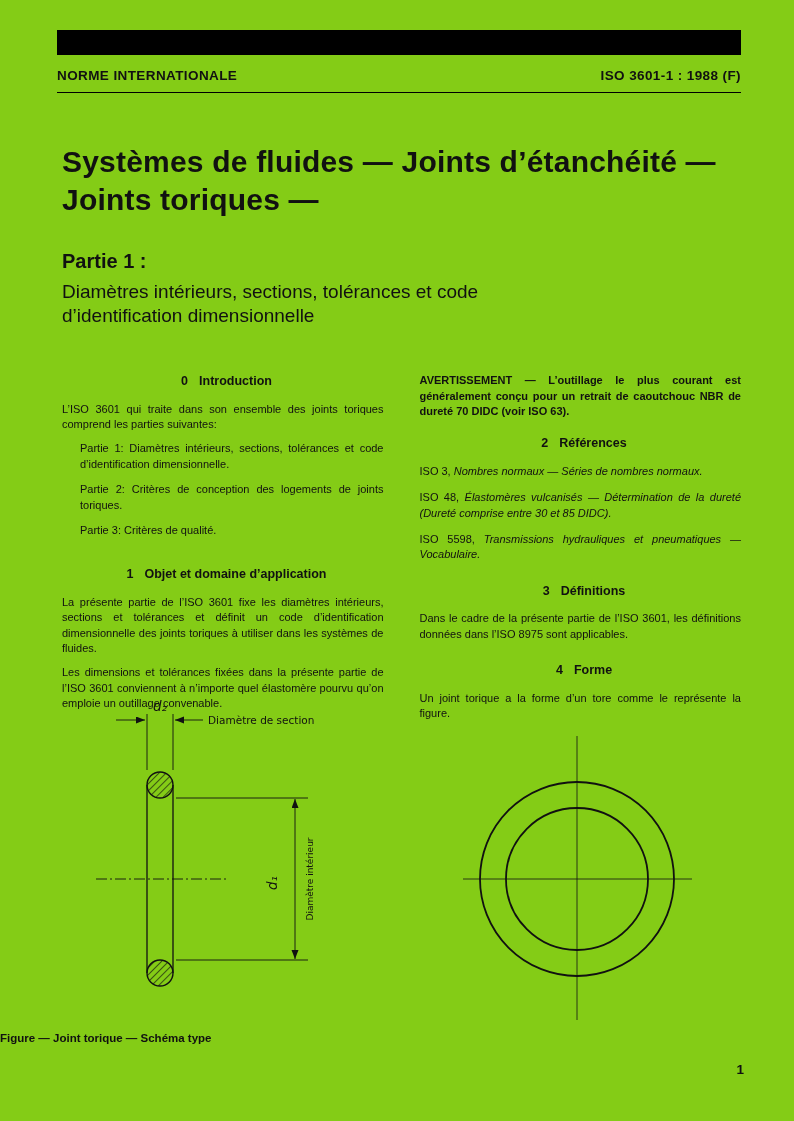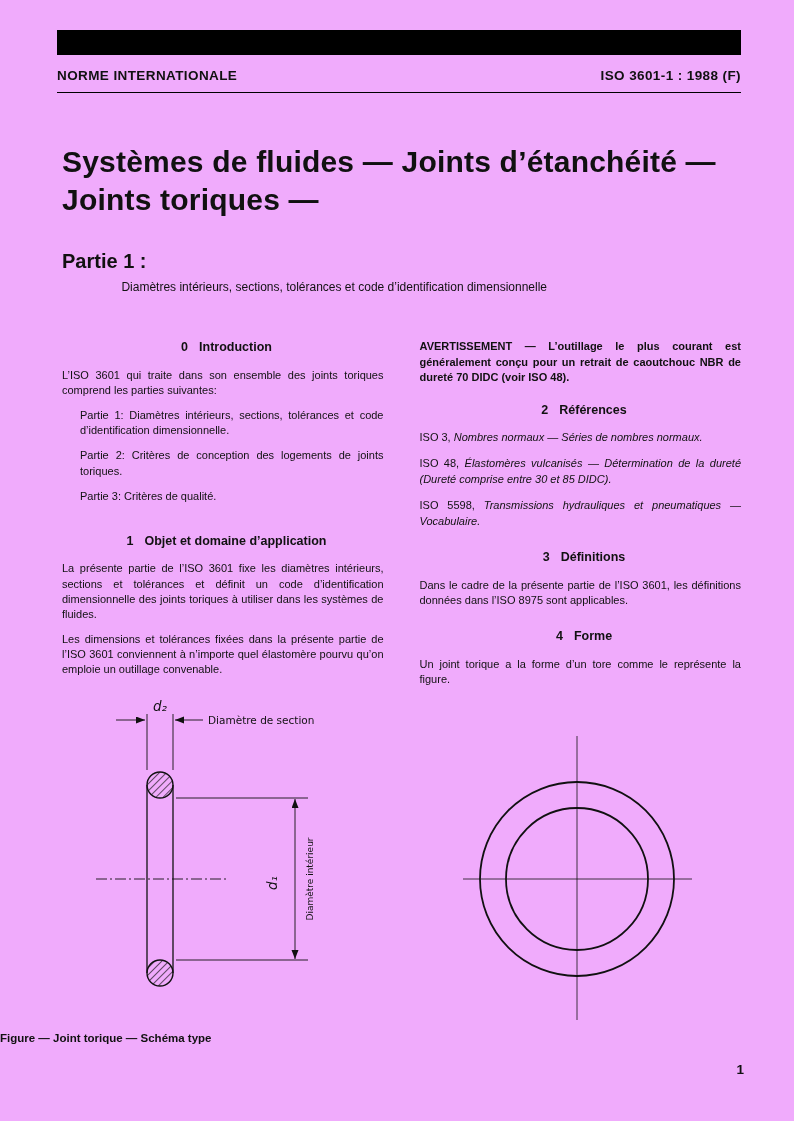--- a/index.html
+++ b/index.html
@@ -1,40 +1,40 @@
 <!DOCTYPE html>
 <html><head>
 <meta charset="utf-8">
 <style>
   html,body { margin:0; padding:0; background:#ffffff; }
   .page {
     position:relative;
     width:794px; height:1121px;
     box-sizing:border-box;
     padding:30px 53px 0 57px;
-    background:#f0abfc;
+    background:#84cc16;
     font-family:"Liberation Sans","DejaVu Sans",sans-serif;
     color:#111;
     overflow:hidden;
   }
   .topbar { height:25px; background:#000; }
   .header-row {
     display:flex; justify-content:space-between; align-items:baseline;
     margin-top:13px; font-weight:bold; font-size:13.5px; letter-spacing:0.4px;
   }
   .rule { border:none; border-top:1.5px solid #000; margin:9px 0 0 0; }
 
   .doc-title {
     margin:50px 0 0 5px; max-width:655px;
     font-size:30px; font-weight:bold; line-height:1.28; letter-spacing:0.2px;
   }
   .part-label { margin:30px 0 0 5px; font-size:20px; font-weight:bold; }
   .part-subtitle {
     margin:7px 0 16px 5px; max-width:485px;
-    font-size:12px; font-weight:normal; line-height:1.3;text-align:right;
+    font-size:19px; font-weight:normal; line-height:1.3;
   }
 
   .columns { display:flex; gap:36px; margin:44px 0 0 5px; }
   .col { flex:1; font-size:11px; line-height:1.4; text-align:justify; }
 
   .sec { margin:0 0 11px 0; font-size:12.5px; font-weight:bold; text-align:center; }
   .sec .num { display:inline-block; width:22px; }
   .col p { margin:0 0 9px 0; }
   .indent { margin-left:18px !important; margin-bottom:10px !important; }
   .mt-lg { margin-top:28px; }
@@ -80,21 +80,21 @@
 
       <h4 class="sec mt-lg">
         <span class="num">1</span>
         <span>Objet et domaine d’application</span>
       </h4>
       <p>La présente partie de l’ISO 3601 fixe les diamètres intérieurs, sections et tolérances et définit un code d’identification dimensionnelle des joints toriques à utiliser dans les systèmes de fluides.</p>
       <p>Les dimensions et tolérances fixées dans la présente partie de l’ISO 3601 conviennent à n’importe quel élastomère pourvu qu’on emploie un outillage convenable.</p>
     </div>
 
     <div class="col">
-      <p class="warning">AVERTISSEMENT — L’outillage le plus courant est généralement conçu pour un retrait de caoutchouc NBR de dureté 70 DIDC (voir ISO 48).</p>
+      <p class="warning">AVERTISSEMENT — L’outillage le plus courant est généralement conçu pour un retrait de caoutchouc NBR de dureté 70 DIDC (voir ISO 63).</p>
 
       <h4 class="sec">
         <span class="num">2</span>
         <span>Références</span>
       </h4>
       <p class="ref">
         <span>ISO 3,</span>
         <i>Nombres normaux — Séries de nombres normaux.</i>
       </p>
       <p class="ref">

